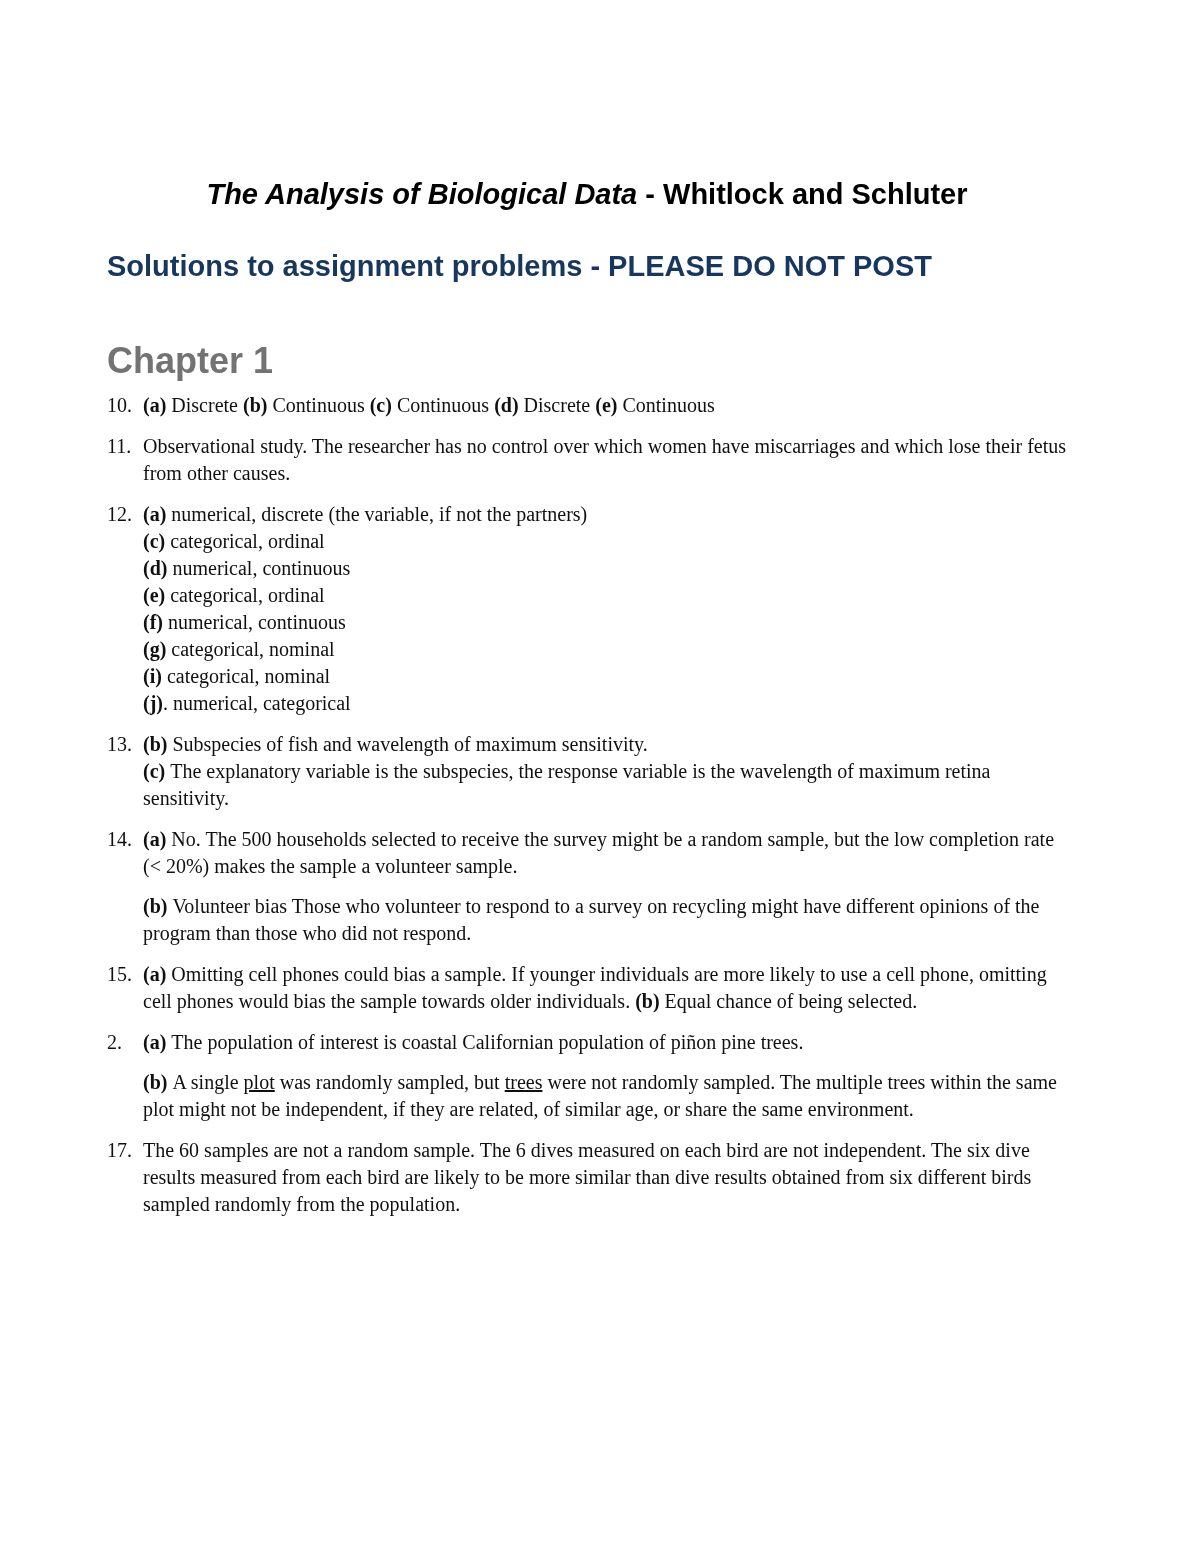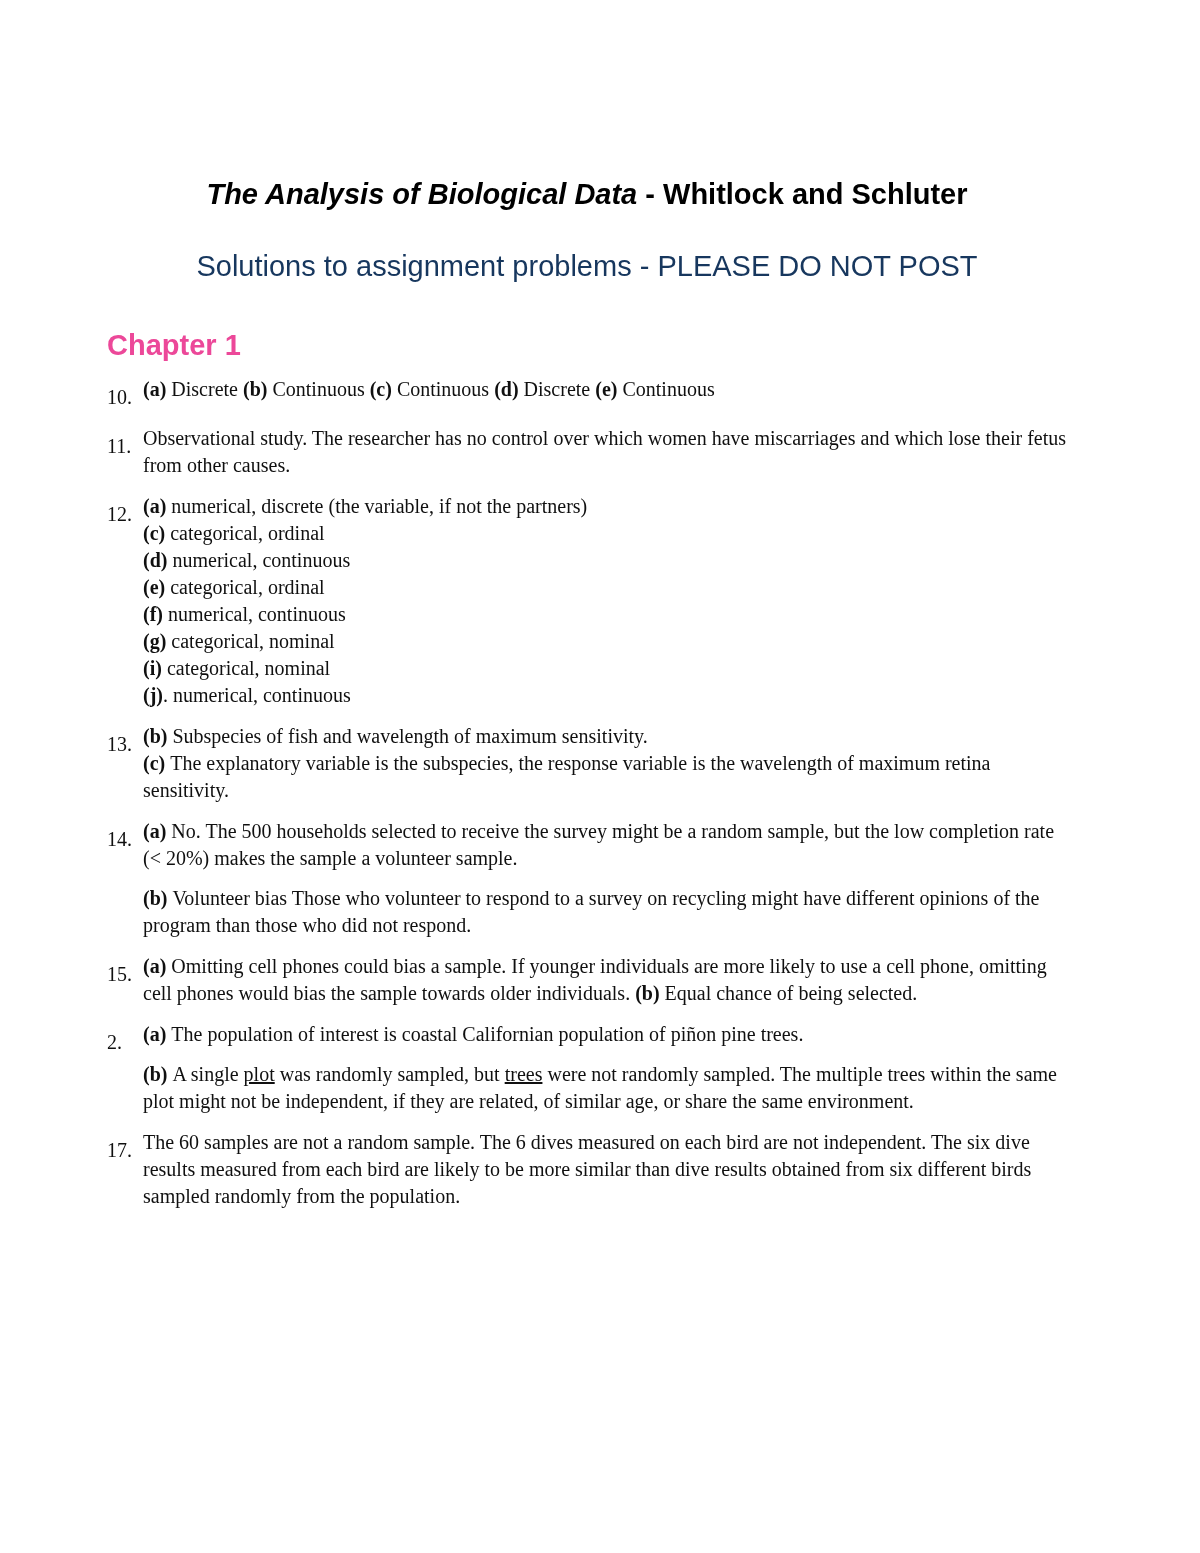--- a/index.html
+++ b/index.html
@@ -26,49 +26,48 @@
     font-family: "Liberation Sans", sans-serif;
     font-weight: bold;
     font-size: 29px;
     line-height: 36px;
     color: #000000;
   }
   .doc-title .t-italic {
     font-style: italic;
   }
   .doc-subtitle {
-    margin: 0 0 42px 0;
-    text-align: center;
+    margin: 0 0 58px 0;
+    text-align: left;
     font-family: "Liberation Sans", sans-serif;
-    font-weight: normal;
+    font-weight: bold;
     font-size: 29px;
     line-height: 36px;
     color: #17375e;
   }
   .chapter-heading {
     margin: 0 0 12px 0;
     font-family: "Liberation Sans", sans-serif;
     font-weight: bold;
-    font-size: 29px;
+    font-size: 36px;
     line-height: 38px;
-    color: #ec4899;
+    color: #737373;
   }
   .items {
     font-size: 20px;
     line-height: 27px;
   }
   .item {
     display: flex;
     align-items: flex-start;
     margin: 0 0 14px 0;
   }
   .item .num {
     flex: none;
     width: 36px;
-    margin-top: 8px;
   }
   .item .item-body {
     flex: 1;
     min-width: 0;
     font-family: Liberation Serif, serif;
   }
   .para {
     margin: 0;
   }
   .para.spaced {
@@ -105,21 +104,21 @@
     <div class="item">
       <div class="num">12.</div>
       <div class="item-body">
         <div class="para"><span style="font-weight: bold;">(a) </span><span>numerical, discrete (the variable, if not the partners)</span></div>
         <div class="para"><span style="font-weight: bold;">(c) </span><span>categorical, ordinal</span></div>
         <div class="para"><span style="font-weight: bold;">(d) </span><span>numerical, continuous</span></div>
         <div class="para"><span style="font-weight: bold;">(e) </span><span>categorical, ordinal</span></div>
         <div class="para"><span style="font-weight: bold;">(f) </span><span>numerical, continuous</span></div>
         <div class="para"><span style="font-weight: bold;">(g) </span><span>categorical, nominal</span></div>
         <div class="para"><span style="font-weight: bold;">(i) </span><span>categorical, nominal</span></div>
-        <div class="para"><span style="font-weight: bold;">(j)</span><span>. numerical, continuous</span></div>
+        <div class="para"><span style="font-weight: bold;">(j)</span><span>. numerical, categorical</span></div>
       </div>
     </div>
 
     <div class="item">
       <div class="num">13.</div>
       <div class="item-body">
         <div class="para"><span style="font-weight: bold;">(b) </span><span>Subspecies of fish and wavelength of maximum sensitivity.</span></div>
         <div class="para"><span style="font-weight: bold;">(c) </span><span>The explanatory variable is the subspecies, the response variable is the wavelength of maximum retina sensitivity.</span></div>
       </div>
     </div>

